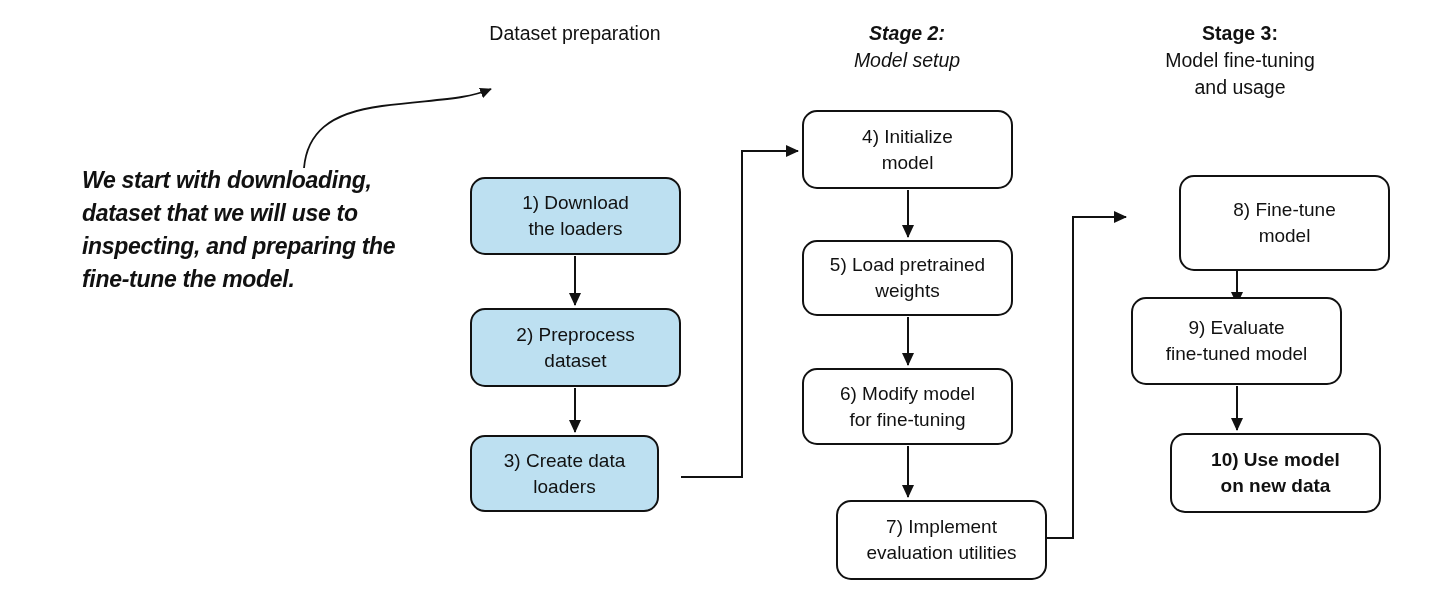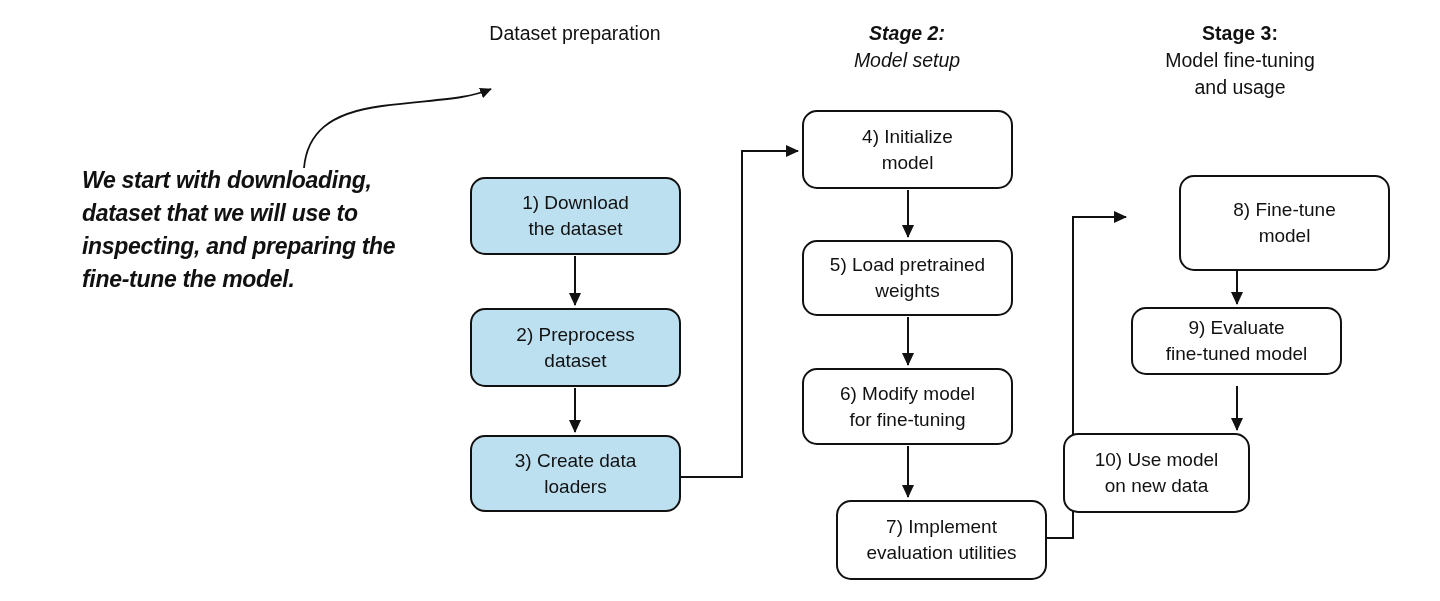--- a/index.html
+++ b/index.html
@@ -76,27 +76,27 @@
     <div>Model setup</div>
   </div>
   <div class="stage-header" style="left:1140px;top:20px;width:200px;">
     <div class="stage-title">Stage 3:</div>
     <div>Model fine-tuning</div>
     <div>and usage</div>
   </div>
 
   <div class="flow-box blue" style="left:470px;top:177px;width:211px;height:78px;">
     <span class="bl">1) Download</span>
-    <span class="bl">the dataset</span>
+    <span class="bl">the loaders</span>
   </div>
   <div class="flow-box blue" style="left:470px;top:308px;width:211px;height:79px;">
     <span class="bl">2) Preprocess</span>
     <span class="bl">dataset</span>
   </div>
-  <div class="flow-box blue" style="left:470px;top:435px;width:211px;height:77px;">
+  <div class="flow-box blue" style="left:470px;top:435px;width:189px;height:77px;">
     <span class="bl">3) Create data</span>
     <span class="bl">loaders</span>
   </div>
 
   <div class="flow-box" style="left:802px;top:110px;width:211px;height:79px;">
     <span class="bl">4) Initialize</span>
     <span class="bl">model</span>
   </div>
   <div class="flow-box" style="left:802px;top:240px;width:211px;height:76px;">
     <span class="bl">5) Load pretrained</span>
@@ -108,22 +108,22 @@
   </div>
   <div class="flow-box" style="left:836px;top:500px;width:211px;height:80px;">
     <span class="bl">7) Implement</span>
     <span class="bl">evaluation utilities</span>
   </div>
 
   <div class="flow-box" style="left:1131px;top:175px;width:211px;height:96px;margin-left:48px;">
     <span class="bl">8) Fine-tune</span>
     <span class="bl">model</span>
   </div>
-  <div class="flow-box" style="left:1131px;top:307px;width:211px;height:68px;">
+  <div class="flow-box" style="left:1131px;top:297px;width:211px;height:88px;">
     <span class="bl">9) Evaluate</span>
     <span class="bl">fine-tuned model</span>
   </div>
-  <div class="flow-box" style="left:1063px;top:433px;width:187px;height:80px;">
+  <div class="flow-box" style="left:1170px;top:433px;width:211px;height:80px;font-weight:bold;">
     <span class="bl">10) Use model</span>
     <span class="bl">on new data</span>
   </div>
 
 </div>
 
 </body></html>

